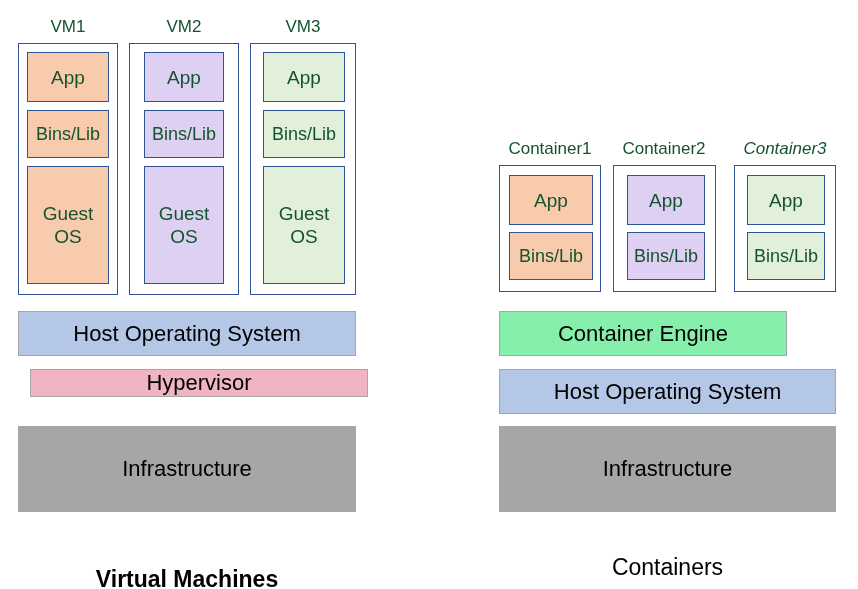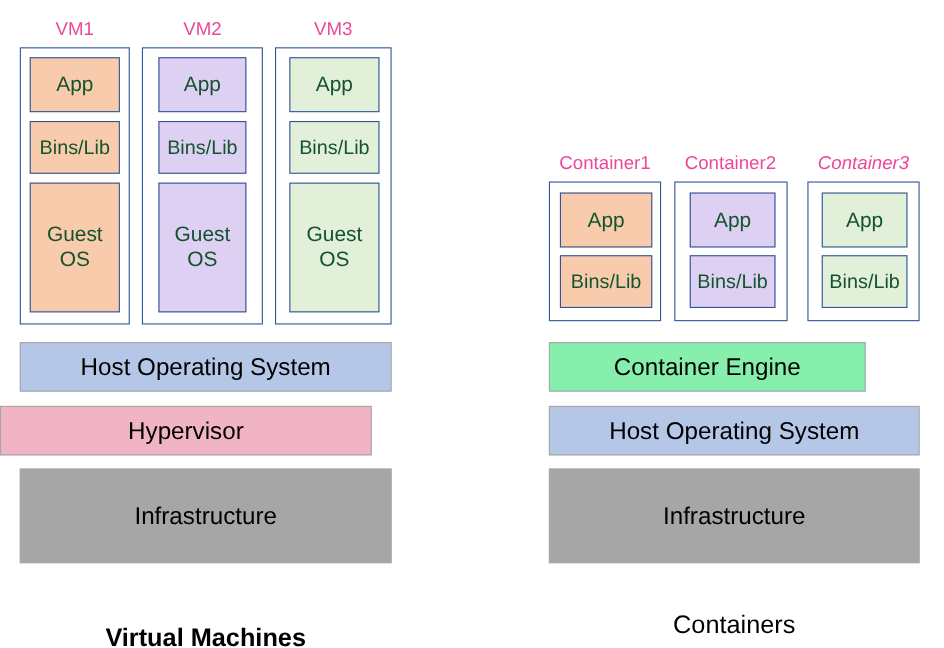--- a/index.html
+++ b/index.html
@@ -23,21 +23,21 @@
     height: 589px;
   }
 
   
   .col-title {
     position: absolute;
     box-sizing: border-box;
     text-align: center;
     font-size: 17px;
     line-height: 20px;
-    color: #ec4899;
+    color: #14532d;
     white-space: nowrap;
   }
 
   
   .stack-frame {
     position: absolute;
     box-sizing: border-box;
     background: #ffffff;
     border: 1.5px solid #2e5496;
   }
@@ -107,21 +107,21 @@
   </div>
 
   <div class="stack-frame" style="left:250px; top:43px; width:106px; height:252px;">
     <div class="comp" style="left:12px; top:8px; width:82px; height:50px; background:#e2efd9;">App</div>
     <div class="comp small" style="left:12px; top:66px; width:82px; height:48px; background:#e2efd9;">Bins/Lib</div>
     <div class="comp" style="left:12px; top:122px; width:82px; height:118px; background:#e2efd9;">Guest
 OS</div>
   </div>
 
   <div class="layer" style="left:18px; top:311px; width:338px; height:45px; background:#b4c7e7;">Host Operating System</div>
-  <div class="layer" style="left:0; top:369px; width:338px; height:45px; background:#f1b4c4;">Hypervisor</div>
+  <div class="layer" style="left:30px; top:369px; width:338px; height:28px; background:#f1b4c4;">Hypervisor</div>
   <div class="layer" style="left:18px; top:426px; width:338px; height:86px; background:#a6a6a6;">Infrastructure</div>
 
   <div class="section-caption" style="left:18px; top:565px; width:338px;font-weight:bold;">Virtual Machines</div>
 
   <div class="col-title" style="left:495px; top:139px; width:110px;">Container1</div>
   <div class="col-title" style="left:609px; top:139px; width:110px;">Container2</div>
   <div class="col-title" style="left:730px; top:139px; width:110px;font-style:italic;">Container3</div>
 
   <div class="stack-frame" style="left:499px; top:165px; width:102px; height:127px;">
     <div class="comp" style="left:9px; top:9px; width:84px; height:50px; background:#f8cbad;">App</div>

